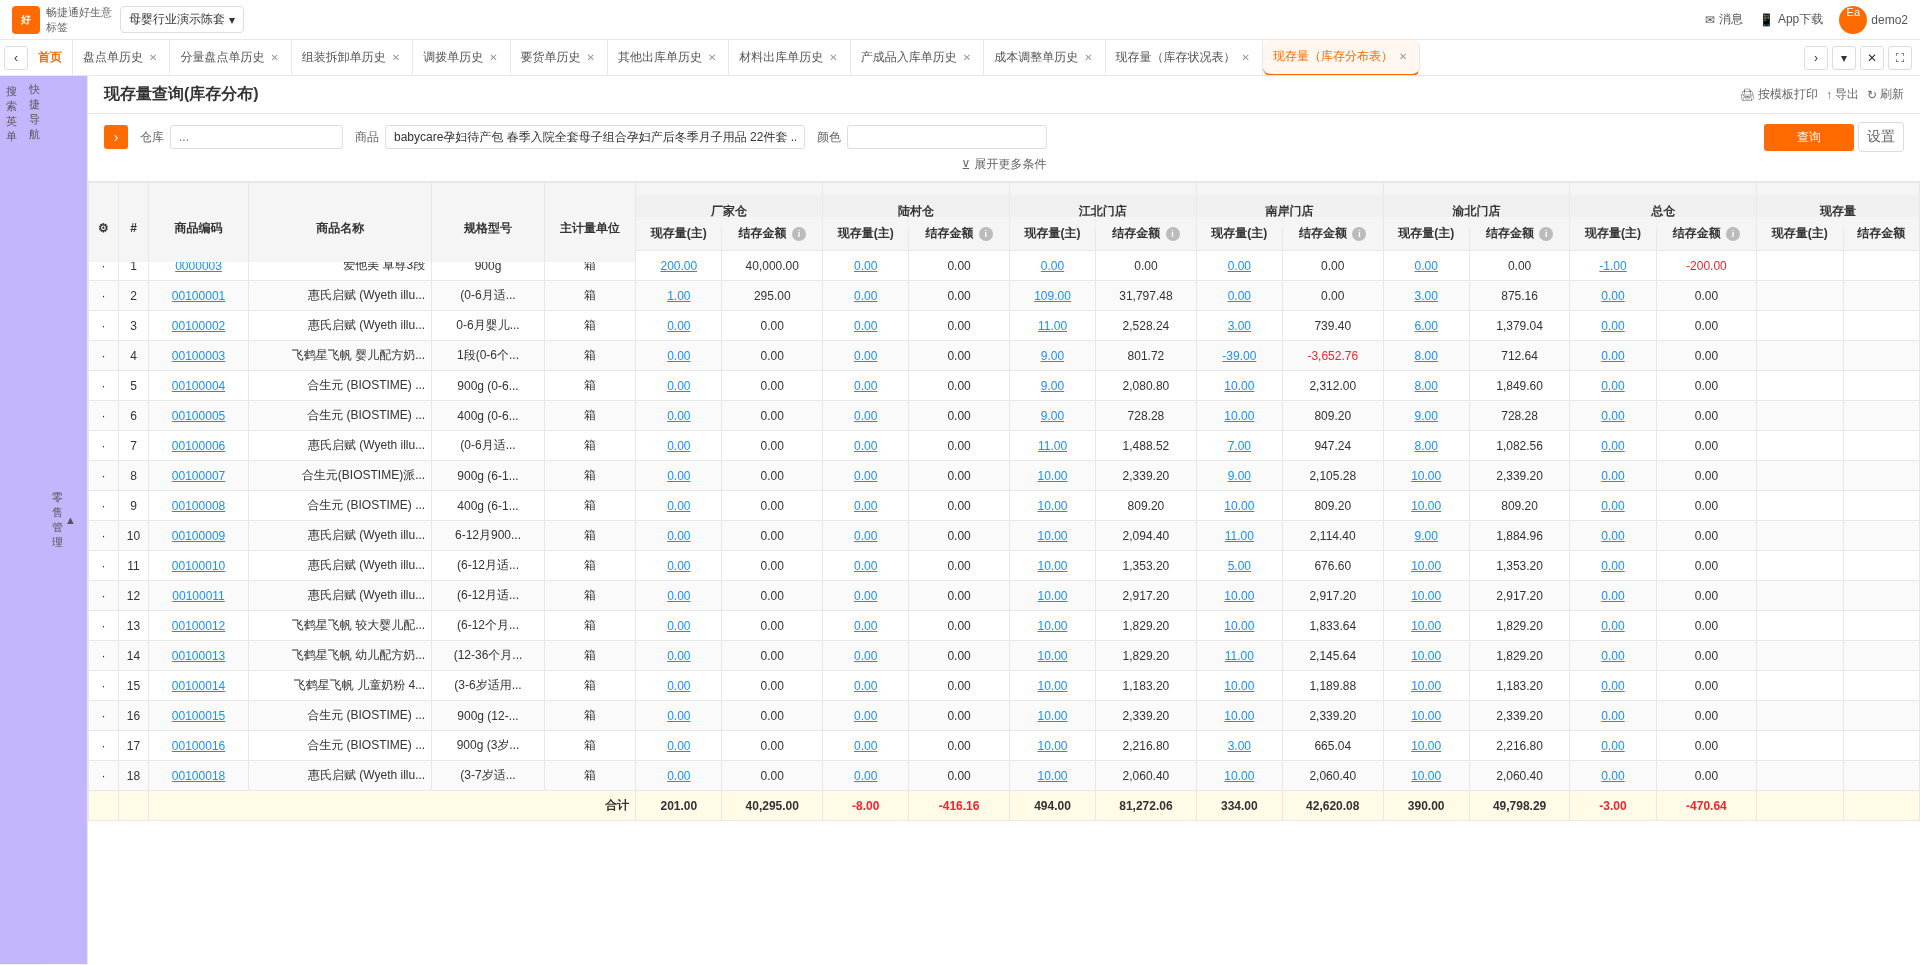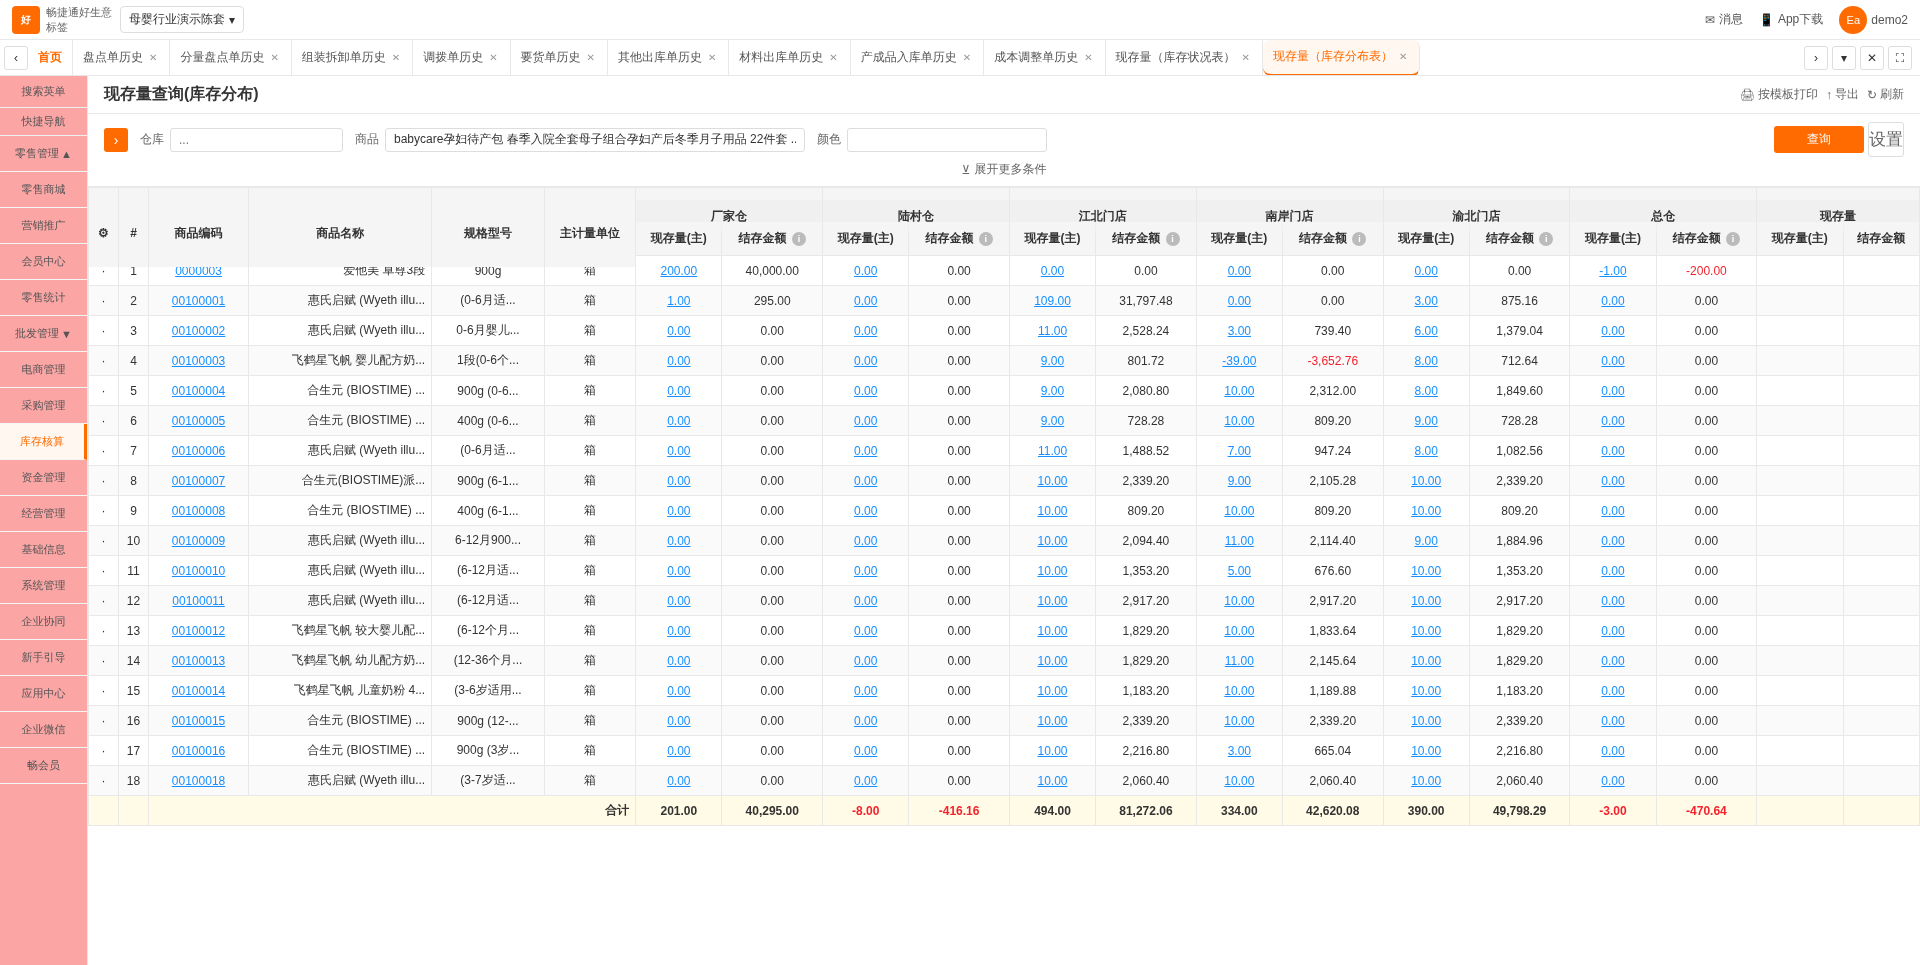--- a/index.html
+++ b/index.html
@@ -7,37 +7,37 @@
 
     
     .top-bar { height: 40px; background: #fff; display: flex; align-items: center; justify-content: space-between; padding: 0 12px; border-bottom: 1px solid #e8e8e8; }
     .top-bar-left { display: flex; align-items: center; gap: 8px; }
     .logo-area { display: flex; align-items: center; gap: 6px; }
     .logo-icon { width: 28px; height: 28px; background: #ff6b00; border-radius: 4px; display: flex; align-items: center; justify-content: center; color: #fff; font-size: 10px; font-weight: bold; }
     .logo-text { font-size: 11px; color: #666; line-height: 1.3; }
     .industry-selector { display: flex; align-items: center; gap: 4px; padding: 4px 8px; border: 1px solid #ddd; border-radius: 4px; cursor: pointer; font-size: 12px; color: #333; background: #fff; }
     .top-bar-right { display: flex; align-items: center; gap: 16px; }
     .top-bar-action { display: flex; align-items: center; gap: 4px; cursor: pointer; color: #555; font-size: 12px; }
-    .user-avatar { width: 28px; height: 28px; border-radius: 50%; background: #ff6b00; display: flex; align-items: center; justify-content: center; color: #fff; font-size: 11px; }
+    .user-avatar { width: 28px; height: 28px; border-radius: 50%; background: #ff6b00; display: flex; justify-content: center; color: #fff; font-size: 11px; }
 
     
     .tab-bar { height: 36px; background: #fff; display: flex; align-items: center; border-bottom: 1px solid #e8e8e8; overflow: hidden; padding: 0 4px; }
     .tab-nav-btn { width: 24px; height: 24px; border: 1px solid #ddd; border-radius: 3px; display: flex; align-items: center; justify-content: center; cursor: pointer; background: #fff; flex-shrink: 0; }
     .tabs-container { display: flex; align-items: center; flex: 1; overflow: hidden; }
     .tab-item { display: flex; align-items: center; gap: 4px; padding: 0 10px; height: 36px; border-right: 1px solid #e8e8e8; cursor: pointer; font-size: 12px; color: #555; white-space: nowrap; flex-shrink: 0; }
     .tab-item.active { background: #fff7f0; color: #ff6b00; border-bottom: 2px solid #ff6b00; border-radius: 8px; }
     .tab-item.home { color: #ff6b00; font-weight: bold; }
     .tab-close { font-size: 10px; color: #999; cursor: pointer; padding: 1px 2px; border-radius: 2px; }
     .tab-bar-actions { display: flex; align-items: center; gap: 4px; padding: 0 4px; flex-shrink: 0; }
 
     
     .layout { display: flex; height: calc(965px - 76px); }
 
     
-    .sidebar { width: 88px; background: #fca5a5; border-right: 1px solid #e8e8e8; display: flex; flex-direction: column; flex-shrink: 0; overflow-y: auto; }
+    .sidebar { width: 88px; background: #c4b5fd; border-right: 1px solid #e8e8e8; display: flex; flex-direction: row; flex-shrink: 0; overflow-y: auto; }
     .sidebar-search { padding: 8px 6px; border-bottom: 1px solid #f0f0f0; cursor: pointer; text-align: center; font-size: 11px; color: #555; }
     .sidebar-nav { padding: 6px 6px; border-bottom: 1px solid #f0f0f0; cursor: pointer; text-align: center; font-size: 11px; color: #555; }
     .sidebar-item { padding: 10px 6px; cursor: pointer; text-align: center; font-size: 11px; color: #555; border-bottom: 1px solid #f5f5f5; }
     .sidebar-item.active { color: #ff6b00; background: #fff7f0; border-right: 3px solid #ff6b00; }
     .sidebar-item.has-arrow { display: flex; align-items: center; justify-content: center; gap: 2px; }
 
     
     .main-content { flex: 1; overflow: hidden; display: flex; flex-direction: column; }
 
     
@@ -49,21 +49,21 @@
     
     .filter-area { background: #fff; padding: 8px 16px; border-bottom: 1px solid #e8e8e8; }
     .filter-row { display: flex; align-items: center; gap: 12px; margin-bottom: 0; }
     .filter-toggle { width: 24px; height: 24px; background: #ff6b00; border-radius: 3px; display: flex; align-items: center; justify-content: center; color: #fff; cursor: pointer; font-size: 14px; flex-shrink: 0; }
     .filter-field { display: flex; align-items: center; gap: 6px; }
     .filter-label { font-size: 12px; color: #666; white-space: nowrap; }
     .filter-input { border: 1px solid #ddd; border-radius: 3px; padding: 4px 8px; font-size: 12px; color: #333; background: #fff; min-width: 80px; }
     .filter-input-wide { width: 420px; border: 1px solid #ddd; border-radius: 3px; padding: 4px 8px; font-size: 12px; color: #333; background: #fff; }
     .filter-input-color { width: 200px; border: 1px solid #ddd; border-radius: 3px; padding: 4px 8px; font-size: 12px; color: #333; background: #fff; }
     .btn-query { padding: 5px 33px; background: #ff6b00; color: #fff; border: none; border-radius: 3px; cursor: pointer; font-size: 12px; }
-    .btn-settings { padding: 5px 0; background: #fff; color: #666; border: 1px solid #ddd; border-radius: 3px; cursor: pointer; font-size: 17px; }
+    .btn-settings { padding: 5px 8px; background: #fff; color: #666; border: 1px solid #ddd; border-radius: 3px; cursor: pointer; font-size: 14px; }
     .expand-conditions { display: flex; align-items: center; gap: 4px; font-size: 12px; color: #666; cursor: pointer; margin-top: 4px; justify-content: center; }
 
     
     .table-container { flex: 1; overflow: auto; background: #fff; margin: 0; }
     table { width: 100%; border-collapse: collapse; font-size: 12px; }
     thead tr { background: #f5f5f5; }
     thead th { padding: 8px 6px; text-align: center; font-weight: bold; color: #333; border: 1px solid #e8e8e8; white-space: nowrap; position: sticky; top: 12px; z-index: 10; background: #f5f5f5; }
     thead th.group-header { background: #f0f0f0; }
     tbody tr { background: #fff; }
     tbody tr:nth-child(even) { background: #fafafa; }

